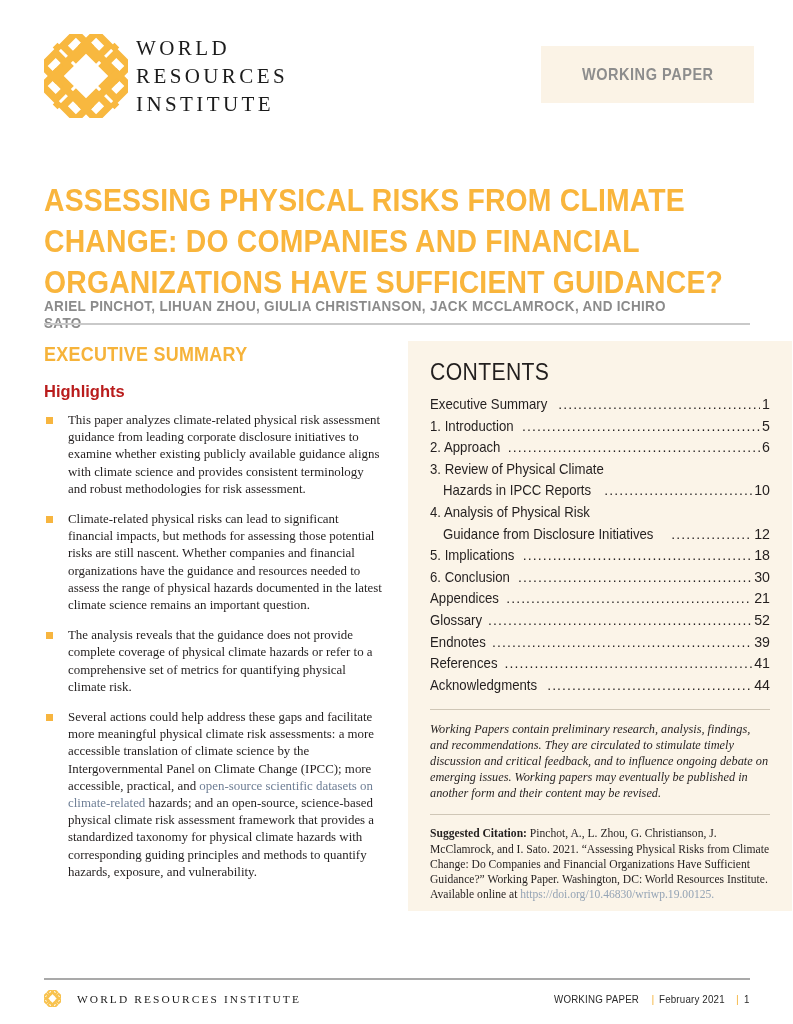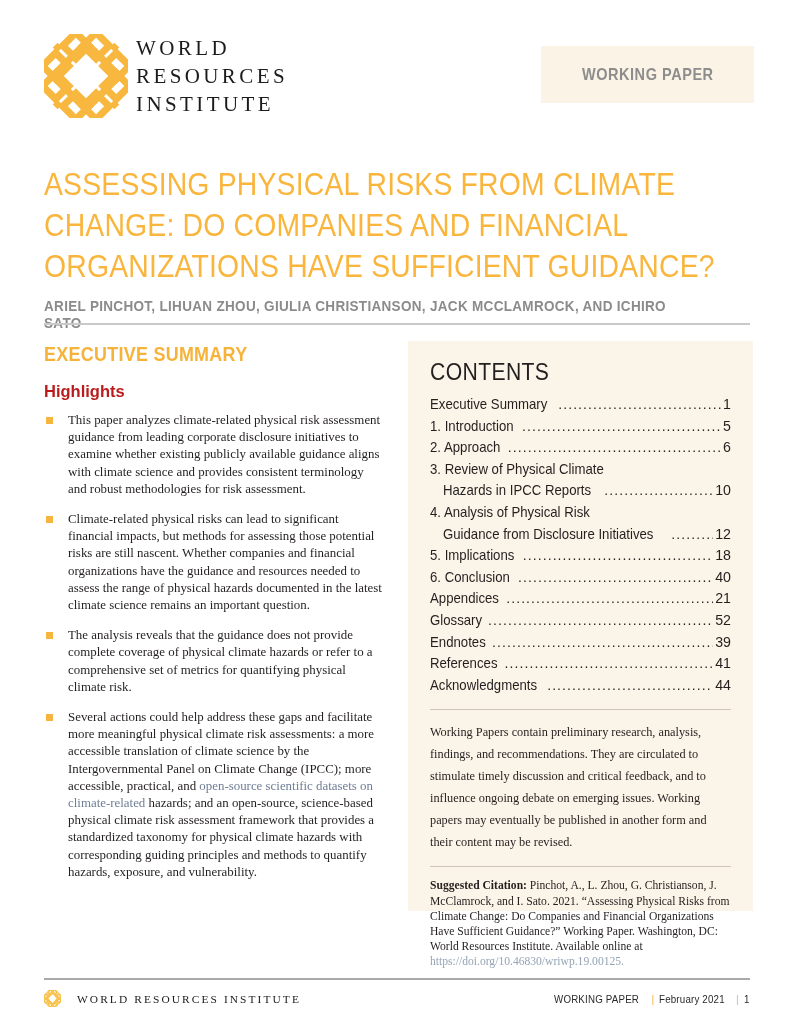--- a/index.html
+++ b/index.html
@@ -71,26 +71,26 @@
     font-weight: bold;
     letter-spacing: 0.6px;
     color: #8d8d8d;
     transform: scaleX(0.88);
   }
 
   
   .title {
     position: absolute;
     left: 44px;
-    top: 144px;
+    top: 160px;
     width: 660px;
     font-family: "Liberation Sans Narrow", "Liberation Sans", sans-serif;
     font-size: 30.5px;
     line-height: 41px;
-    font-weight: normal;
+    font-weight: bold;
     color: #F9B53C;
     letter-spacing: 0.2px;
     text-transform: uppercase;
     transform-origin: left top;
   }
   .title span { display: block; white-space: nowrap; transform: scaleX(0.93); transform-origin: left center;}
 
   .authors {
     position: absolute;
     left: 44px;
@@ -161,21 +161,21 @@
   .bullet .inline-link {
     color: #6f7f96;
     text-decoration: none;
   }
 
   
   .contents-panel {
     position: absolute;
     left: 408px;
     top: 341px;
-    width: 345px;
+    width: 384px;
     height: 570px;
     background: #FBF4E8;
   }
   .contents-inner {
     position: absolute;
     left: 22px;
     top: 18px;
     right: 22px;
   }
   .contents-title {
@@ -211,22 +211,23 @@
   .toc-row.cont { padding-left: 13px; align-items: flex-end; }
   .toc-row.nodots .dots { visibility: hidden; }
 
   .panel-rule {
     height: 1px;
     background: #cfc6b6;
     margin: 13px 0 11px 0;
   }
   .wp-note {
     font-family: "Liberation Serif", serif;
+    font-style: italic;
     font-size: 12.3px;
-    line-height: 22px;
+    line-height: 16px;
     color: #231f1f;
   }
   .citation {
     font-family: "Liberation Serif", serif;
     font-size: 11.6px;
     line-height: 15.2px;
     color: #231f1f;
     margin-top: 3px;
   }
   .citation b { font-weight: bold; }
@@ -399,21 +400,21 @@
             <span class="pg">12</span>
           </li>
         <li class="toc-row">
             <span class="lbl">5. Implications</span>
             <span class="dots">........................................................................</span>
             <span class="pg">18</span>
           </li>
         <li class="toc-row">
             <span class="lbl">6. Conclusion</span>
             <span class="dots">........................................................................</span>
-            <span class="pg">40</span>
+            <span class="pg">30</span>
           </li>
         <li class="toc-row">
             <span class="lbl">Appendices</span>
             <span class="dots">........................................................................</span>
             <span class="pg">21</span>
           </li>
         <li class="toc-row">
             <span class="lbl">Glossary</span>
             <span class="dots">........................................................................</span>
             <span class="pg">52</span>

